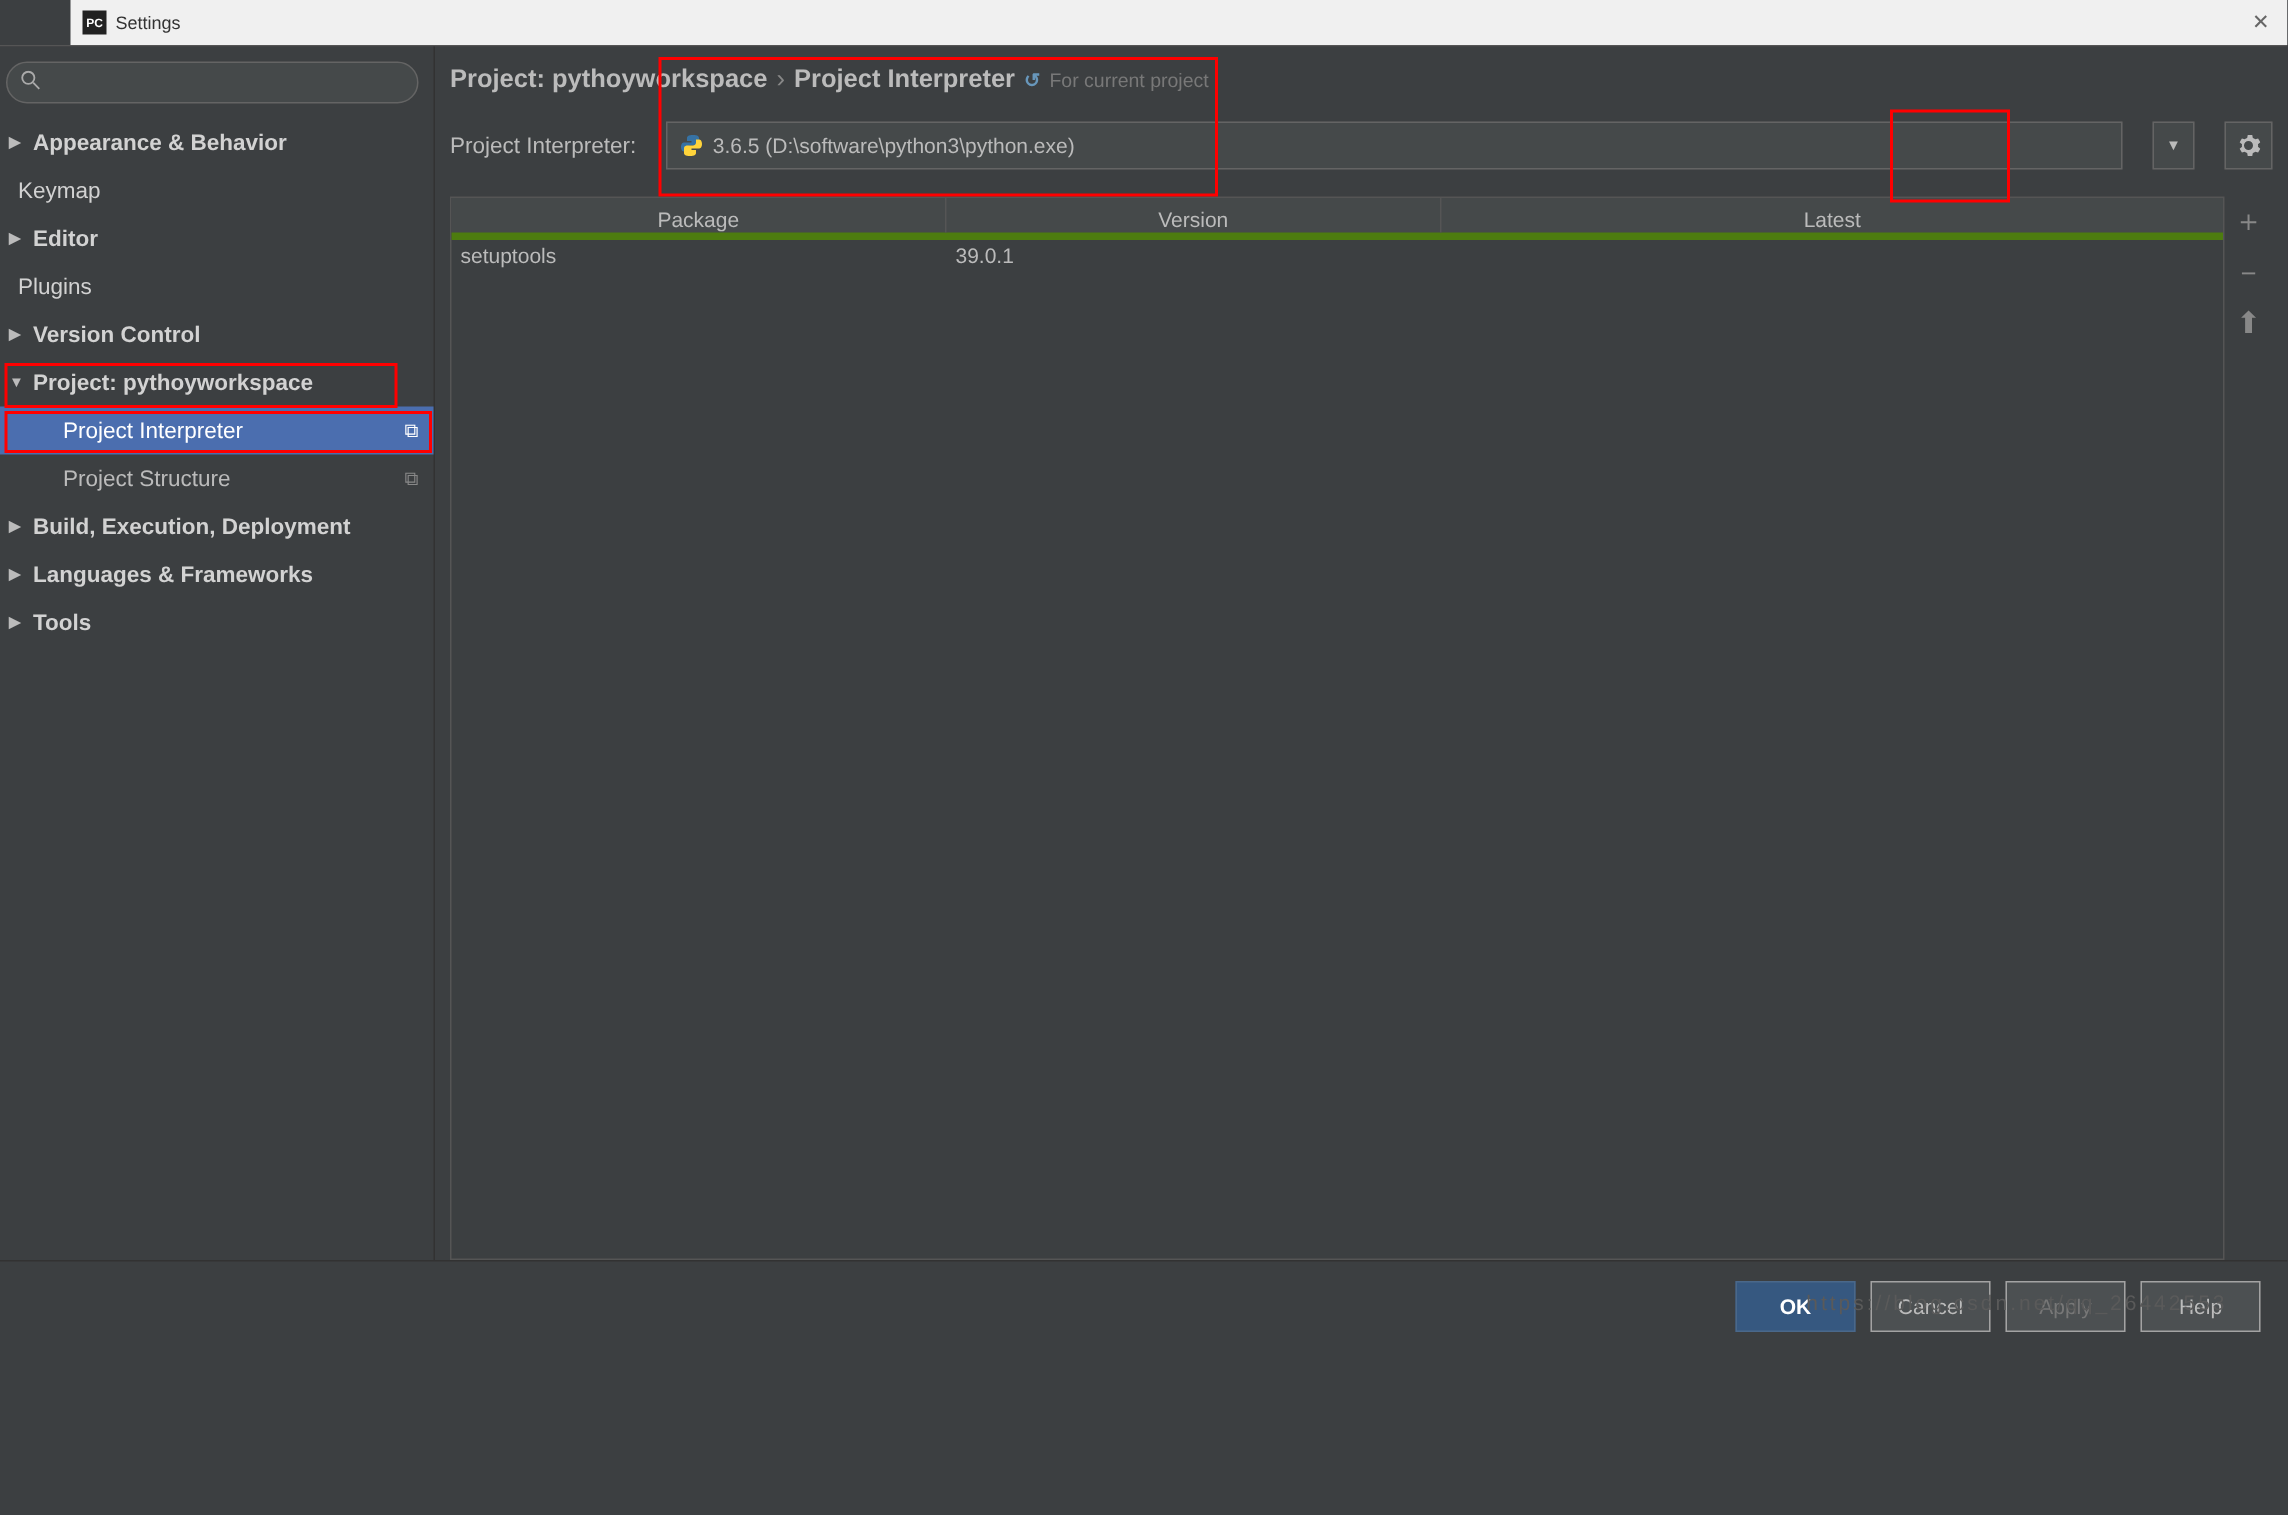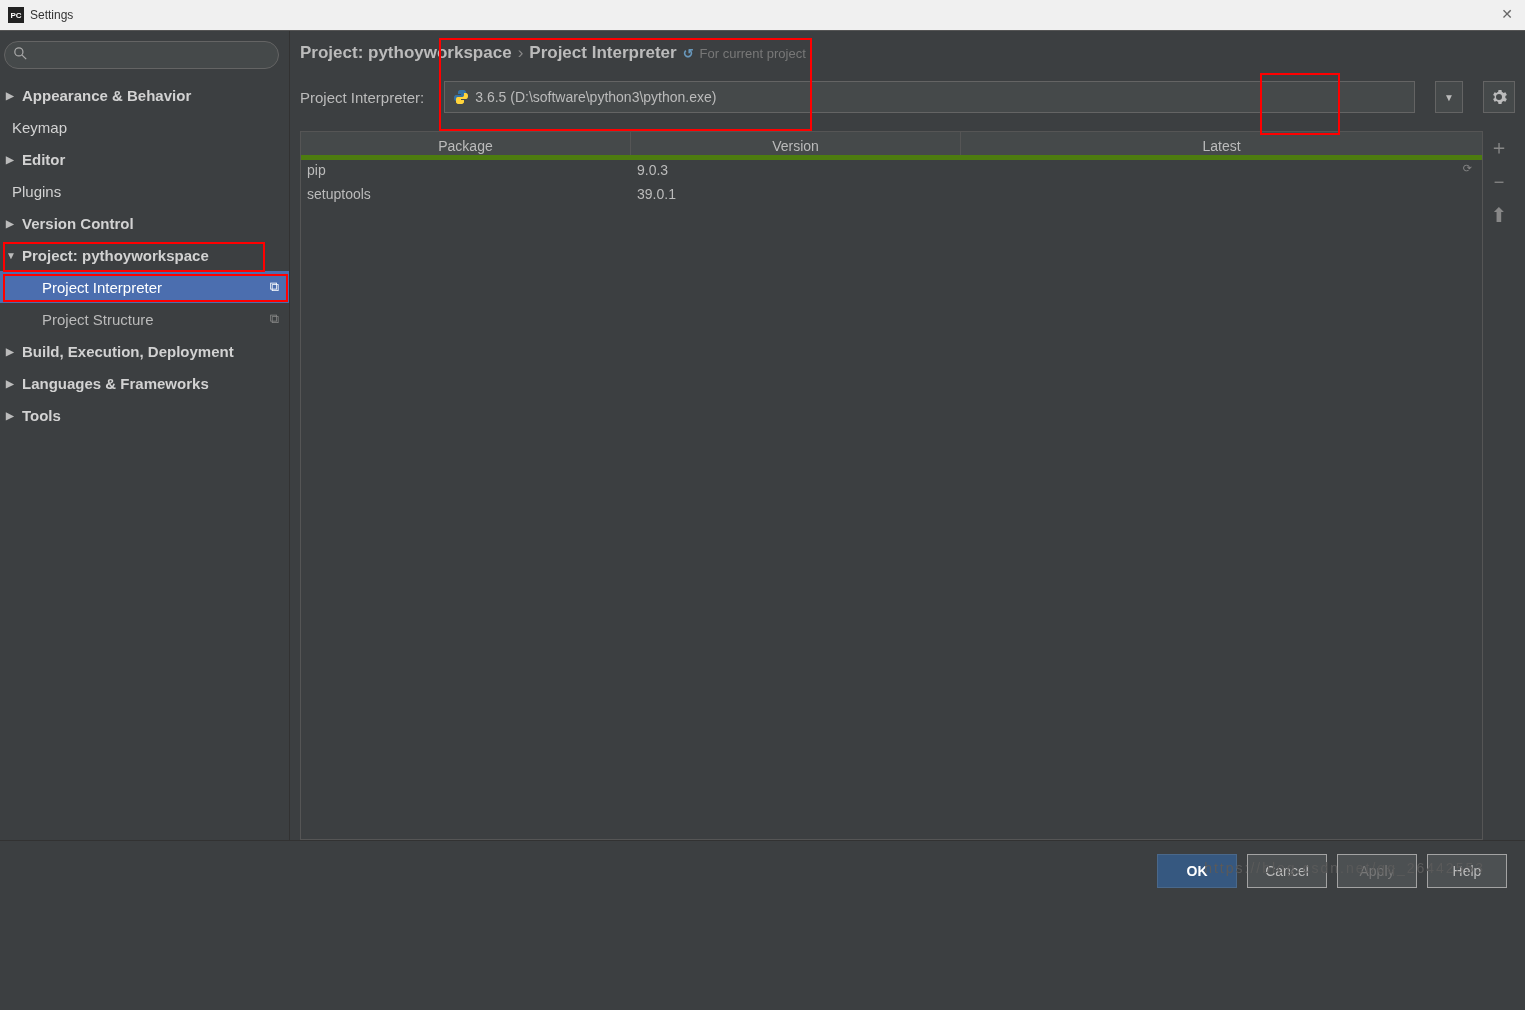--- a/index.html
+++ b/index.html
@@ -1,19 +1,19 @@
 <!DOCTYPE html>
 <html><head>
 <meta charset="utf-8">
 <style>
   * { box-sizing: border-box; margin: 0; padding: 0; font-family: "Segoe UI", Arial, sans-serif; }
   body { background: #3c3f41; color: #bbbbbb; width: 1525px; height: 1010px; overflow: hidden; position: relative; }
   
   
-  .titlebar { height: 30px; background: #f0f0f0; color: #333; display: flex; align-items: center; padding: 0 8px; font-size: 12px; position: relative; }
+  .titlebar { height: 30px; background: #f0f0f0; color: #333; display: flex; align-items: center; padding: 0 8px; font-size: 12px; position: relative; margin-left: 47px; }
   .titlebar .pc-icon { width: 16px; height: 16px; background: #222; color: #fff; display: inline-flex; align-items: center; justify-content: center; font-size: 8px; font-weight: bold; margin-right: 6px; }
   .titlebar .close-x { position: absolute; right: 12px; top: 6px; font-size: 14px; color: #666; cursor: pointer; }
   
   .app-body { display: flex; height: 810px; background: #3c3f41; border-top: 1px solid #555; }
   
   
   .sidebar { width: 290px; background: #3c3f41; border-right: 1px solid #323232; padding-top: 10px; position: relative; }
   .search-wrap { padding: 0 10px 10px 4px; }
   .search-input { width: 100%; height: 28px; background: #45494a; border: 1px solid #646464; border-radius: 14px; color: #bbb; padding: 0 26px; font-size: 13px; }
   .search-icon { position: absolute; left: 12px; top: 16px; color: #aaa; font-size: 13px; }
@@ -164,25 +164,20 @@
     </div>
 
     <div class="pkg-area">
       <div class="pkg-table">
         <div class="pkg-header">
           <div class="col-pkg">Package</div>
           <div class="col-ver">Version</div>
           <div>Latest</div>
         </div>
         <div class="pkg-row">
-          <div class="col-pkg">pip</div>
-          <div class="col-ver">9.0.3</div>
-          <div class="col-lat">⟳</div>
-        </div>
-        <div class="pkg-row">
           <div class="col-pkg">setuptools</div>
           <div class="col-ver">39.0.1</div>
           <div class="col-lat"></div>
         </div>
       </div>
       <div class="pkg-buttons">
         <div class="pkg-btn">＋</div>
         <div class="pkg-btn">－</div>
         <div class="pkg-btn">⬆</div>
       </div>

